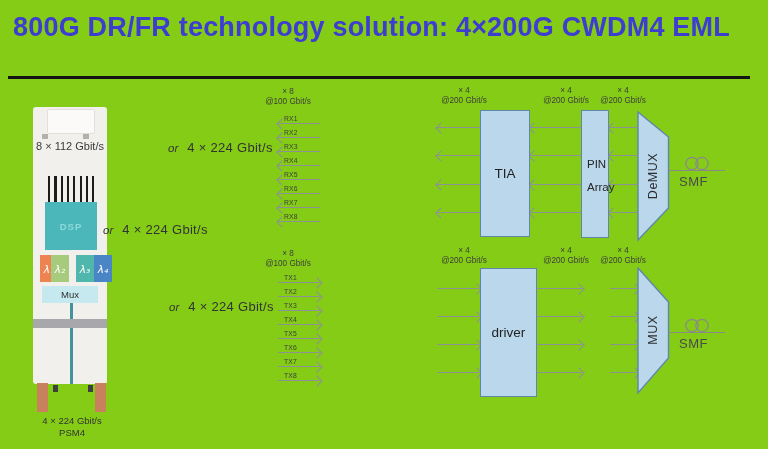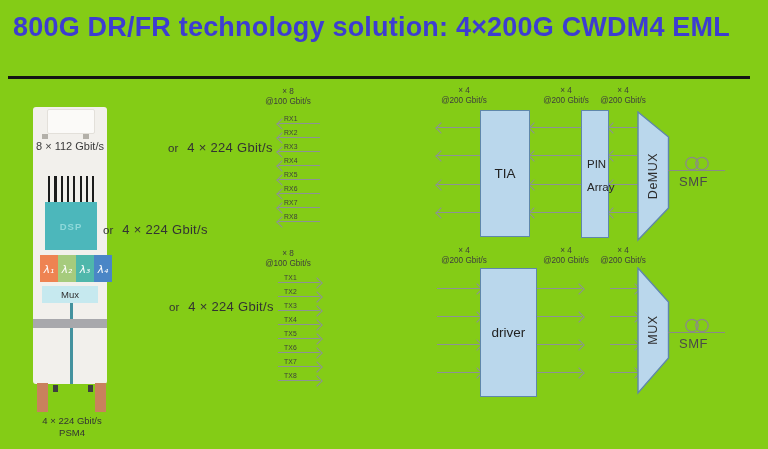--- a/index.html
+++ b/index.html
@@ -25,21 +25,21 @@
   .shaft.ah-l::before{content:"";position:absolute;left:-0.5px;top:-4px;width:7px;height:7px;
          border-left:1.3px solid #8d9296;border-bottom:1.3px solid #8d9296;transform:rotate(45deg);}
   .shaft.ah-r::before{content:"";position:absolute;right:-0.5px;top:-4px;width:7px;height:7px;
          border-right:1.3px solid #8d9296;border-top:1.3px solid #8d9296;transform:rotate(45deg);}
   .lane-label{position:absolute;font-size:6.8px;line-height:7px;color:#3d3d3d;letter-spacing:0.2px;}
   .mult{position:absolute;width:70px;text-align:center;font-size:8.2px;line-height:9.5px;
         color:#3d3d3d;white-space:nowrap;}
 
   
   .or-note{position:absolute;display:flex;gap:9px;align-items:baseline;color:#333;white-space:nowrap;}
-  .or-word{font-size:11.5px;}
+  .or-word{font-size:11.5px;font-style:italic;}
   .or-rate{font-size:13px;letter-spacing:0.3px;}
 
   
   .fline{position:absolute;height:0;border-top:1.4px solid #8a8a8a;}
   .smf-label{position:absolute;font-size:13px;color:#4a4a4a;letter-spacing:0.5px;}
 
   
   .mod-body{position:absolute;left:33px;top:107px;width:74px;height:277px;background:#f2f0ec;
             border-radius:3px;}
   .mod-cap{position:absolute;left:47px;top:109px;width:46px;height:23px;background:#fbfaf8;
@@ -73,21 +73,21 @@
 
   <div>
     <div class="mod-body"></div>
     <div class="mod-cap"></div>
     <div class="screw" style="left:42px;top:134px"></div>
     <div class="screw" style="left:83px;top:134px"></div>
     <div class="mod-small" style="left:30px;top:140px;width:80px;font-size:11px">8 × 112 Gbit/s</div>
     <div class="pins"></div>
     <div class="mod-dsp">DSP</div>
     <div class="lam" style="left:40px;background:#EE8352">λ₁</div>
-    <div class="lam" style="left:58px;background:#A6CB7D">λ₂</div>
+    <div class="lam" style="left:51px;background:#A6CB7D">λ₂</div>
     <div class="lam" style="left:76px;background:#4FB7AB">λ₃</div>
     <div class="lam" style="left:94px;background:#4A86C6">λ₄</div>
     <div class="mod-mux">Mux</div>
     <div class="stem"></div>
     <div class="band"></div>
     <div class="pad" style="left:37px"></div>
     <div class="pad" style="left:95px"></div>
     <div class="dot" style="left:53px"></div>
     <div class="dot" style="left:88px"></div>
     <div class="mod-caption">

